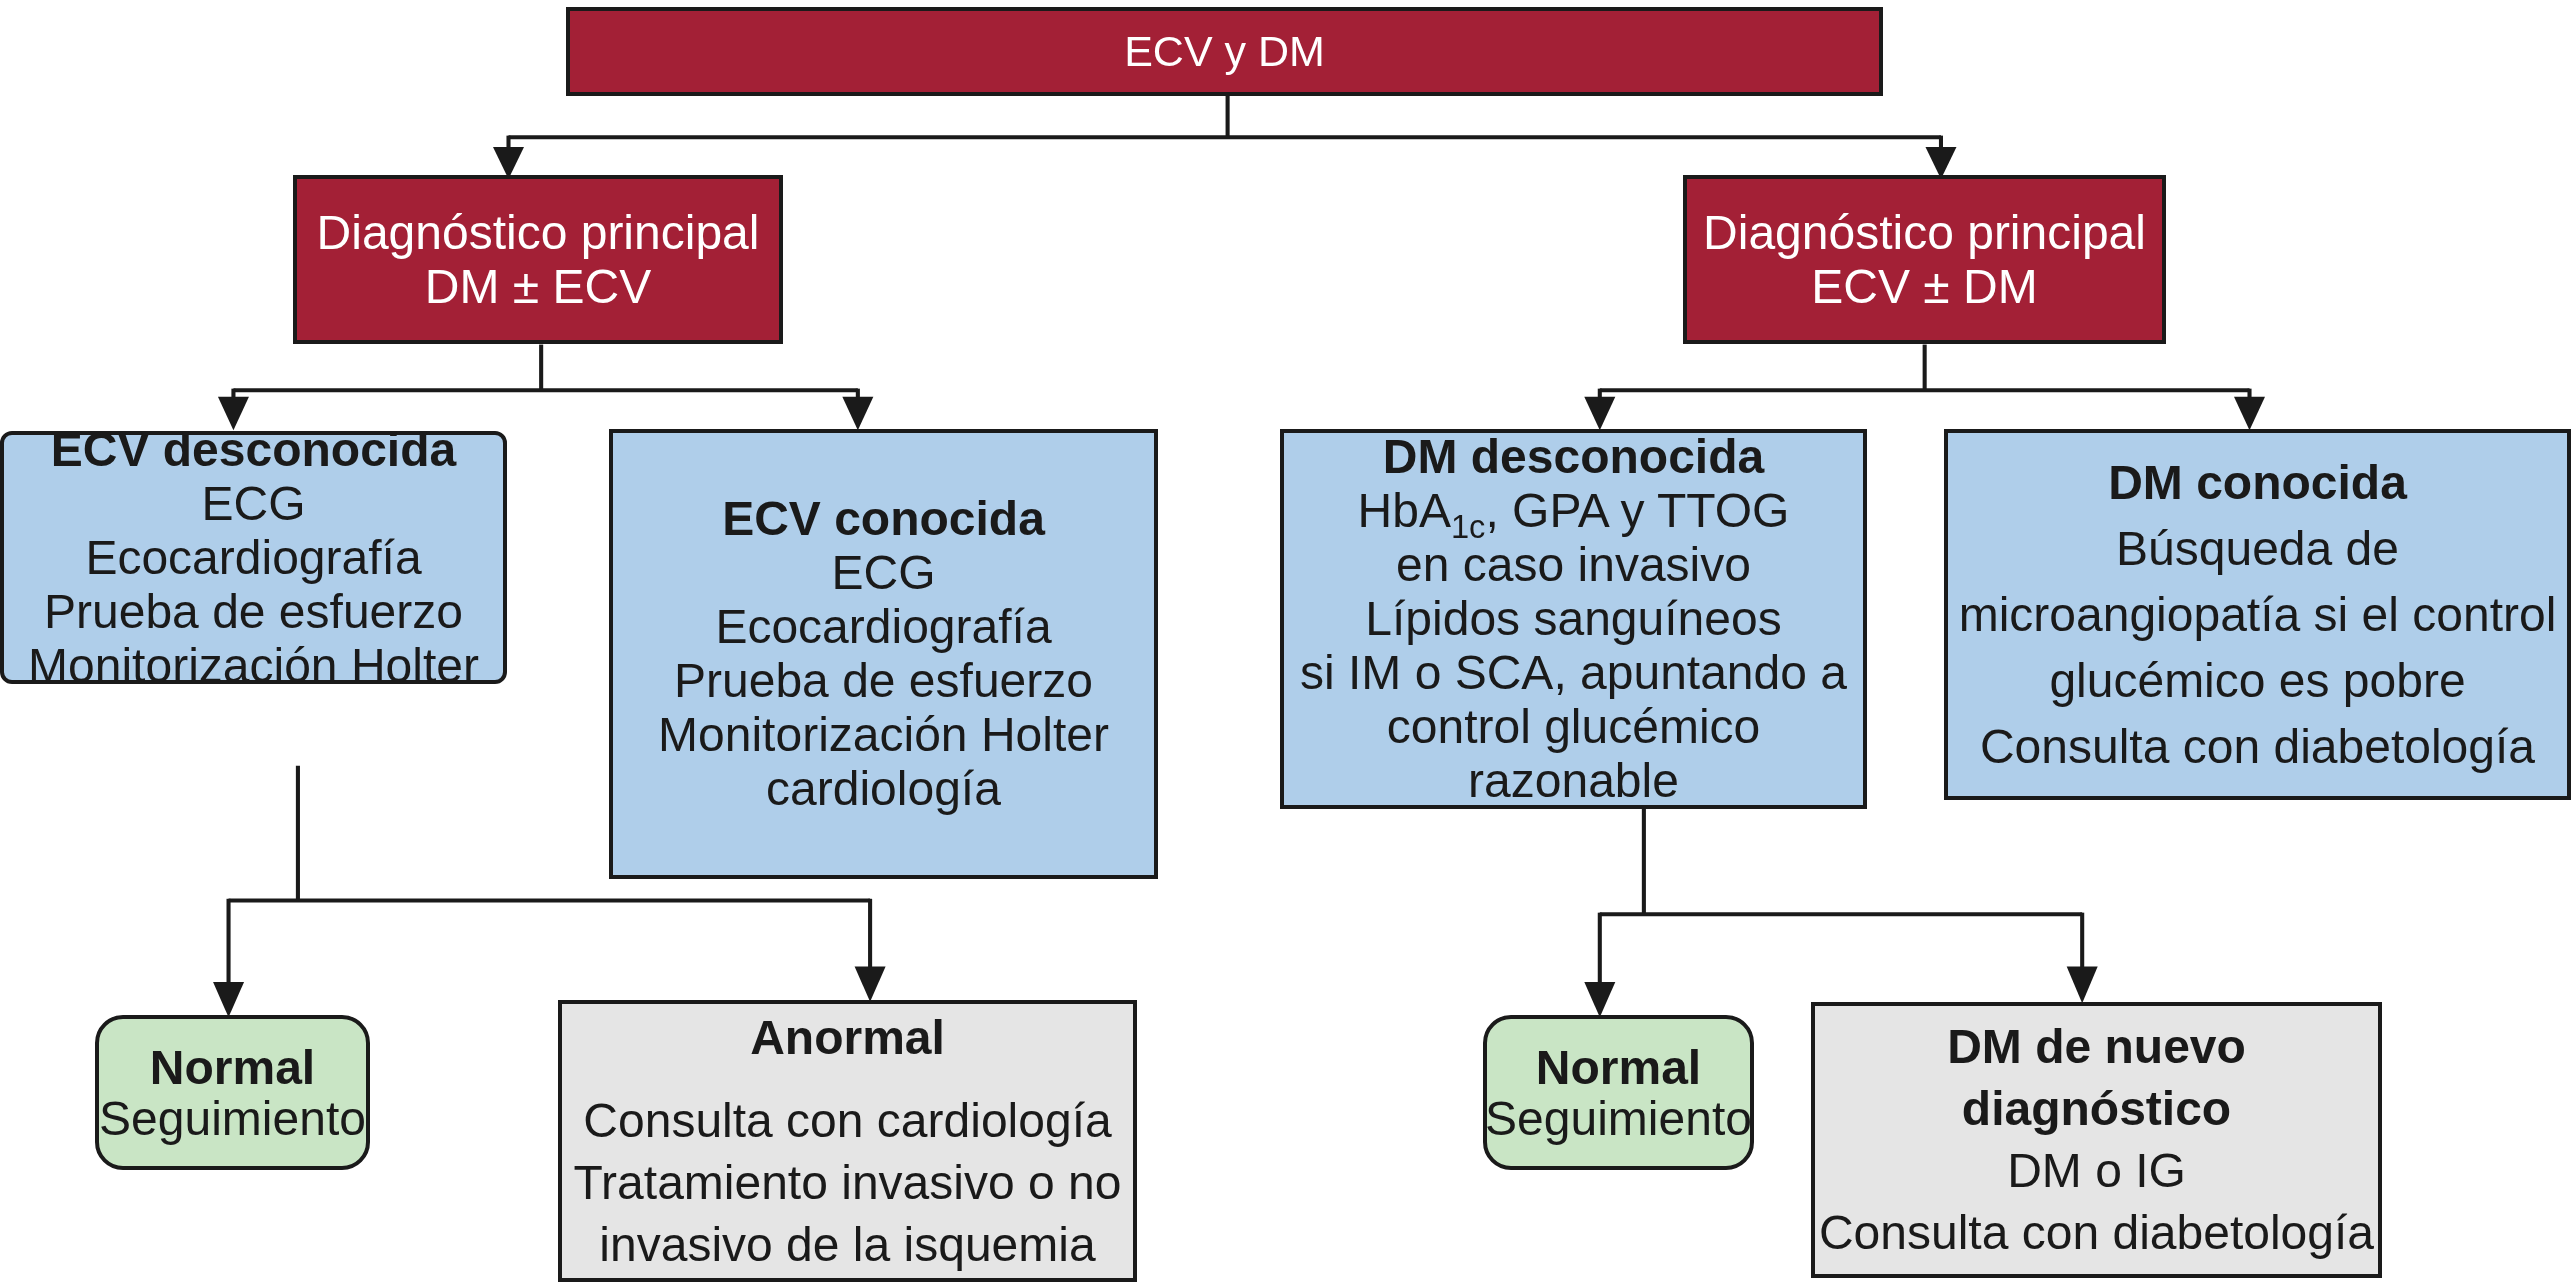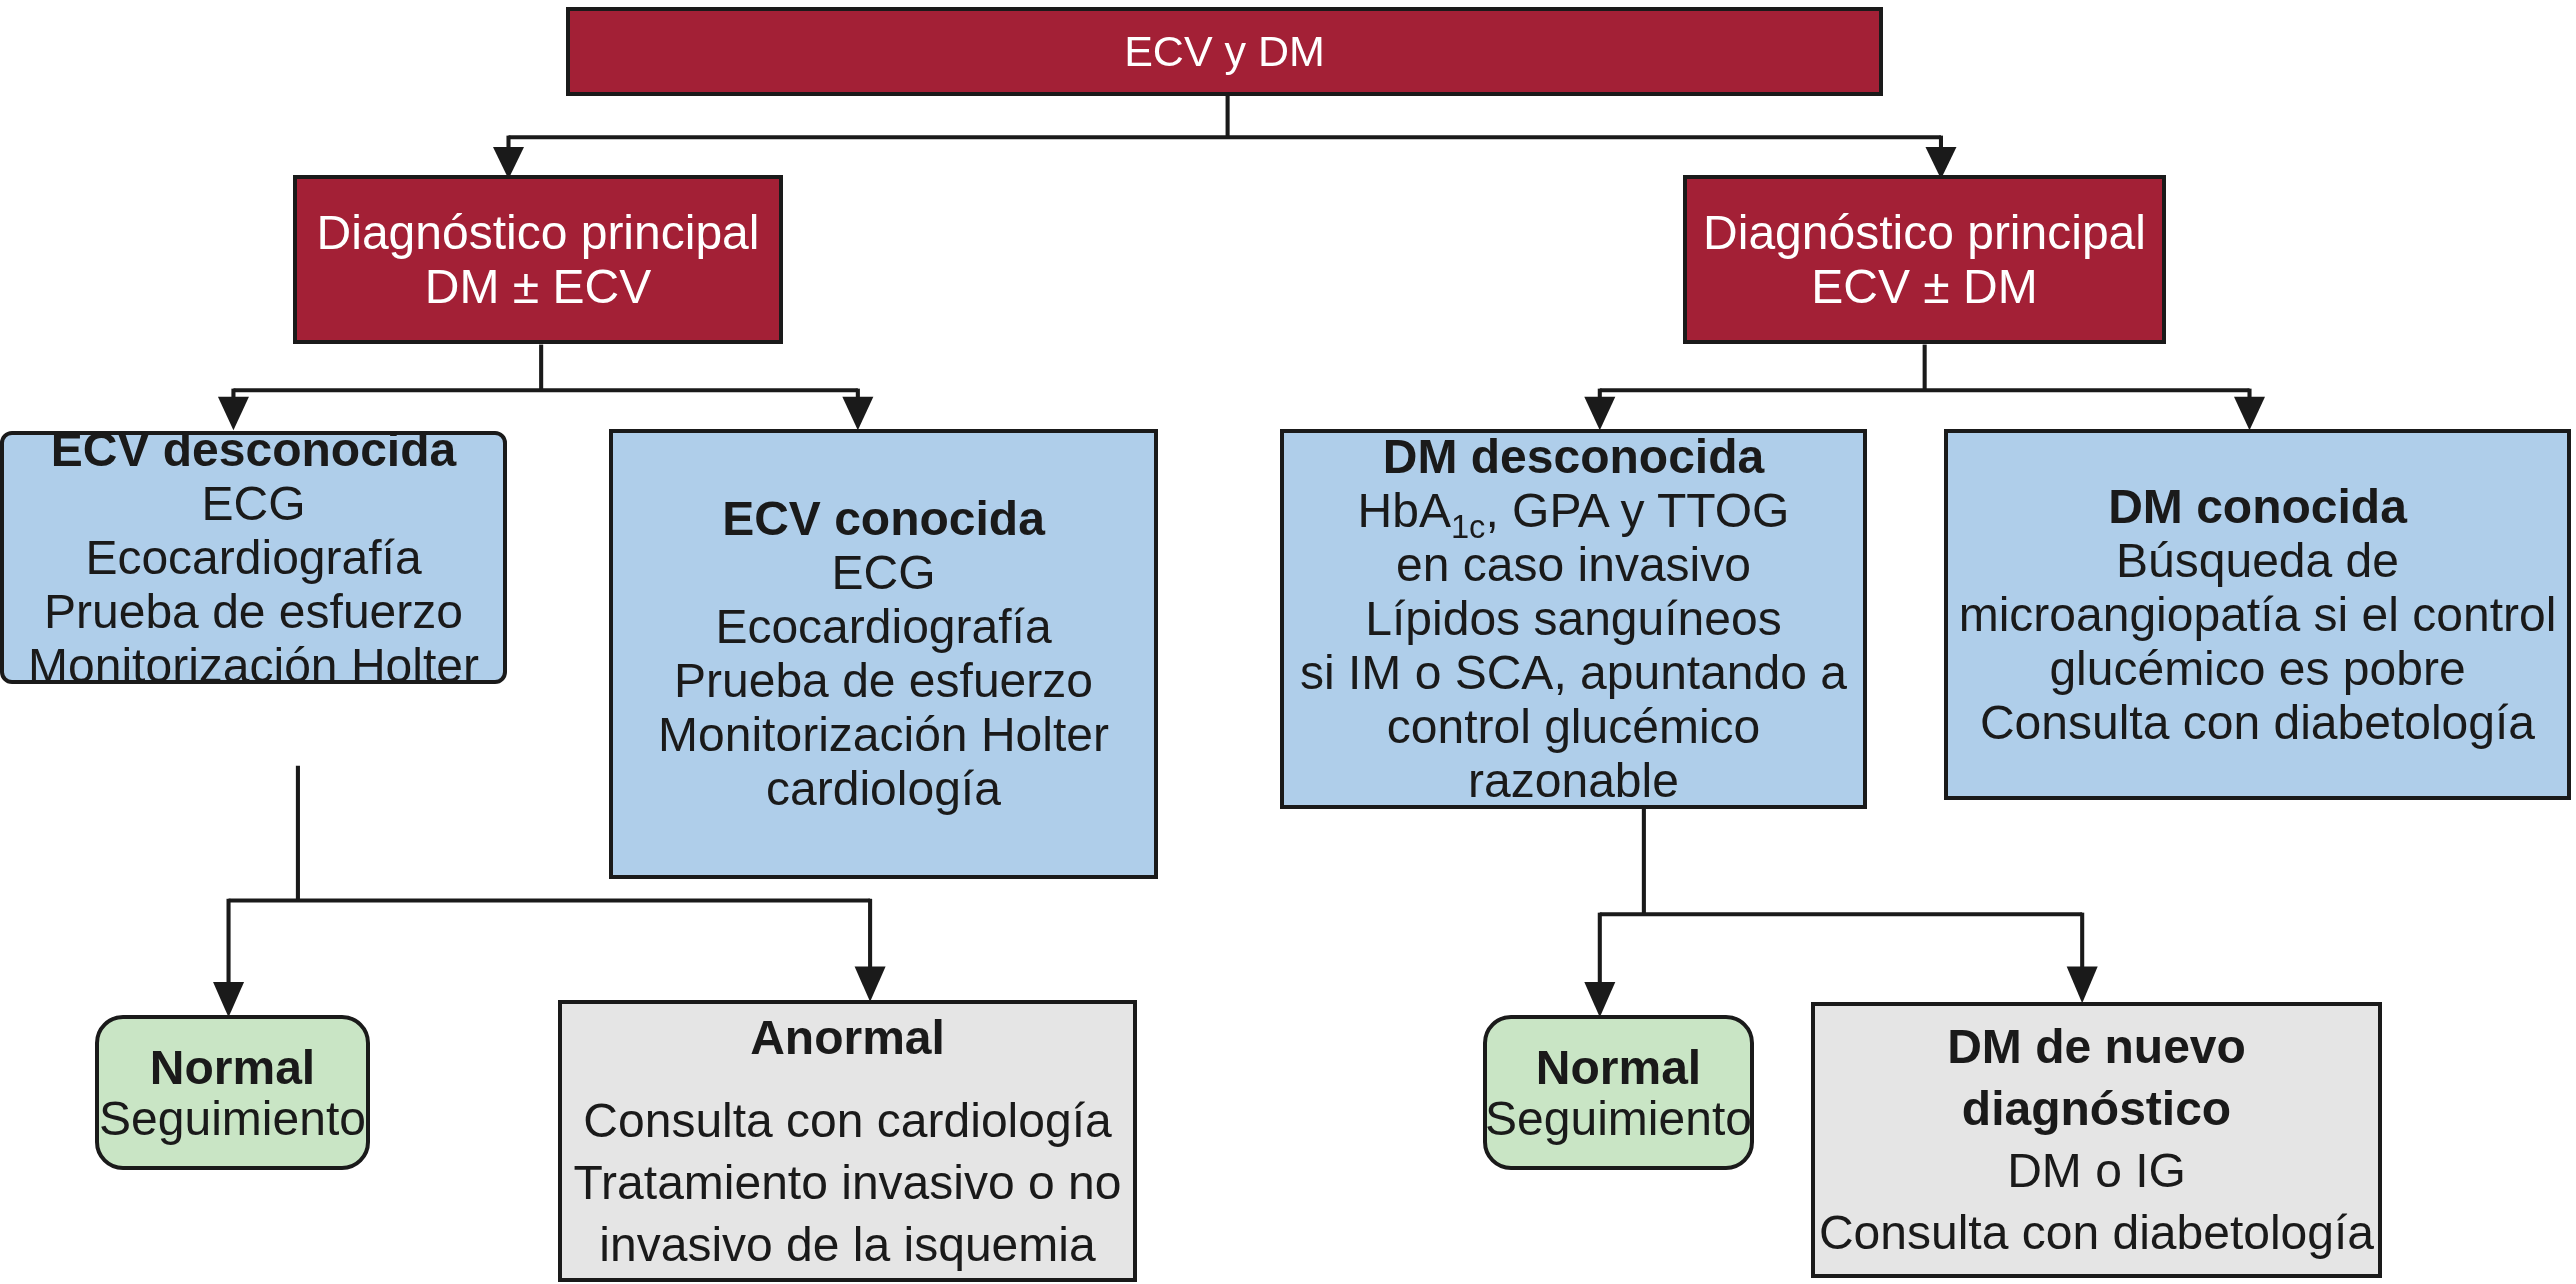--- a/index.html
+++ b/index.html
@@ -29,21 +29,21 @@
   .red{background:#a32036;color:#ffffff;}
   .blue{background:#afceea;}
   .green{background:#c9e5c5;border-radius:28px;}
   .gray{background:#e5e5e5;line-height:62px;}
   .root-node{left:566px;top:6.5px;width:1317px;height:89px;font-size:43px;}
   .left-header{left:293px;top:175px;width:490px;height:169px;}
   .right-header{left:1683px;top:175px;width:483px;height:169px;}
   .ecv-desconocida{left:0;top:431px;width:507px;height:253px;border-radius:12px;}
   .ecv-conocida{left:609px;top:429px;width:549px;height:450px;}
   .dm-desconocida{left:1280px;top:429px;width:587px;height:380px;}
-  .dm-conocida{left:1944px;top:429px;width:627px;height:371px;}
+  .dm-conocida{left:1944px;top:429px;width:627px;height:371px;gap:12px;}
   .normal-izq{left:95px;top:1015px;width:275px;height:155px;line-height:51px;}
   .anormal{left:558px;top:1000px;width:579px;height:282px;}
   .anormal .title{margin-bottom:21px;}
   .normal-der{left:1483px;top:1015px;width:271px;height:155px;line-height:51px;}
   .dm-nuevo{left:1811px;top:1002px;width:571px;height:276px;}
   sub.sub{font-size:68%;line-height:0;}
 </style>
 </head>
 <body>
 

